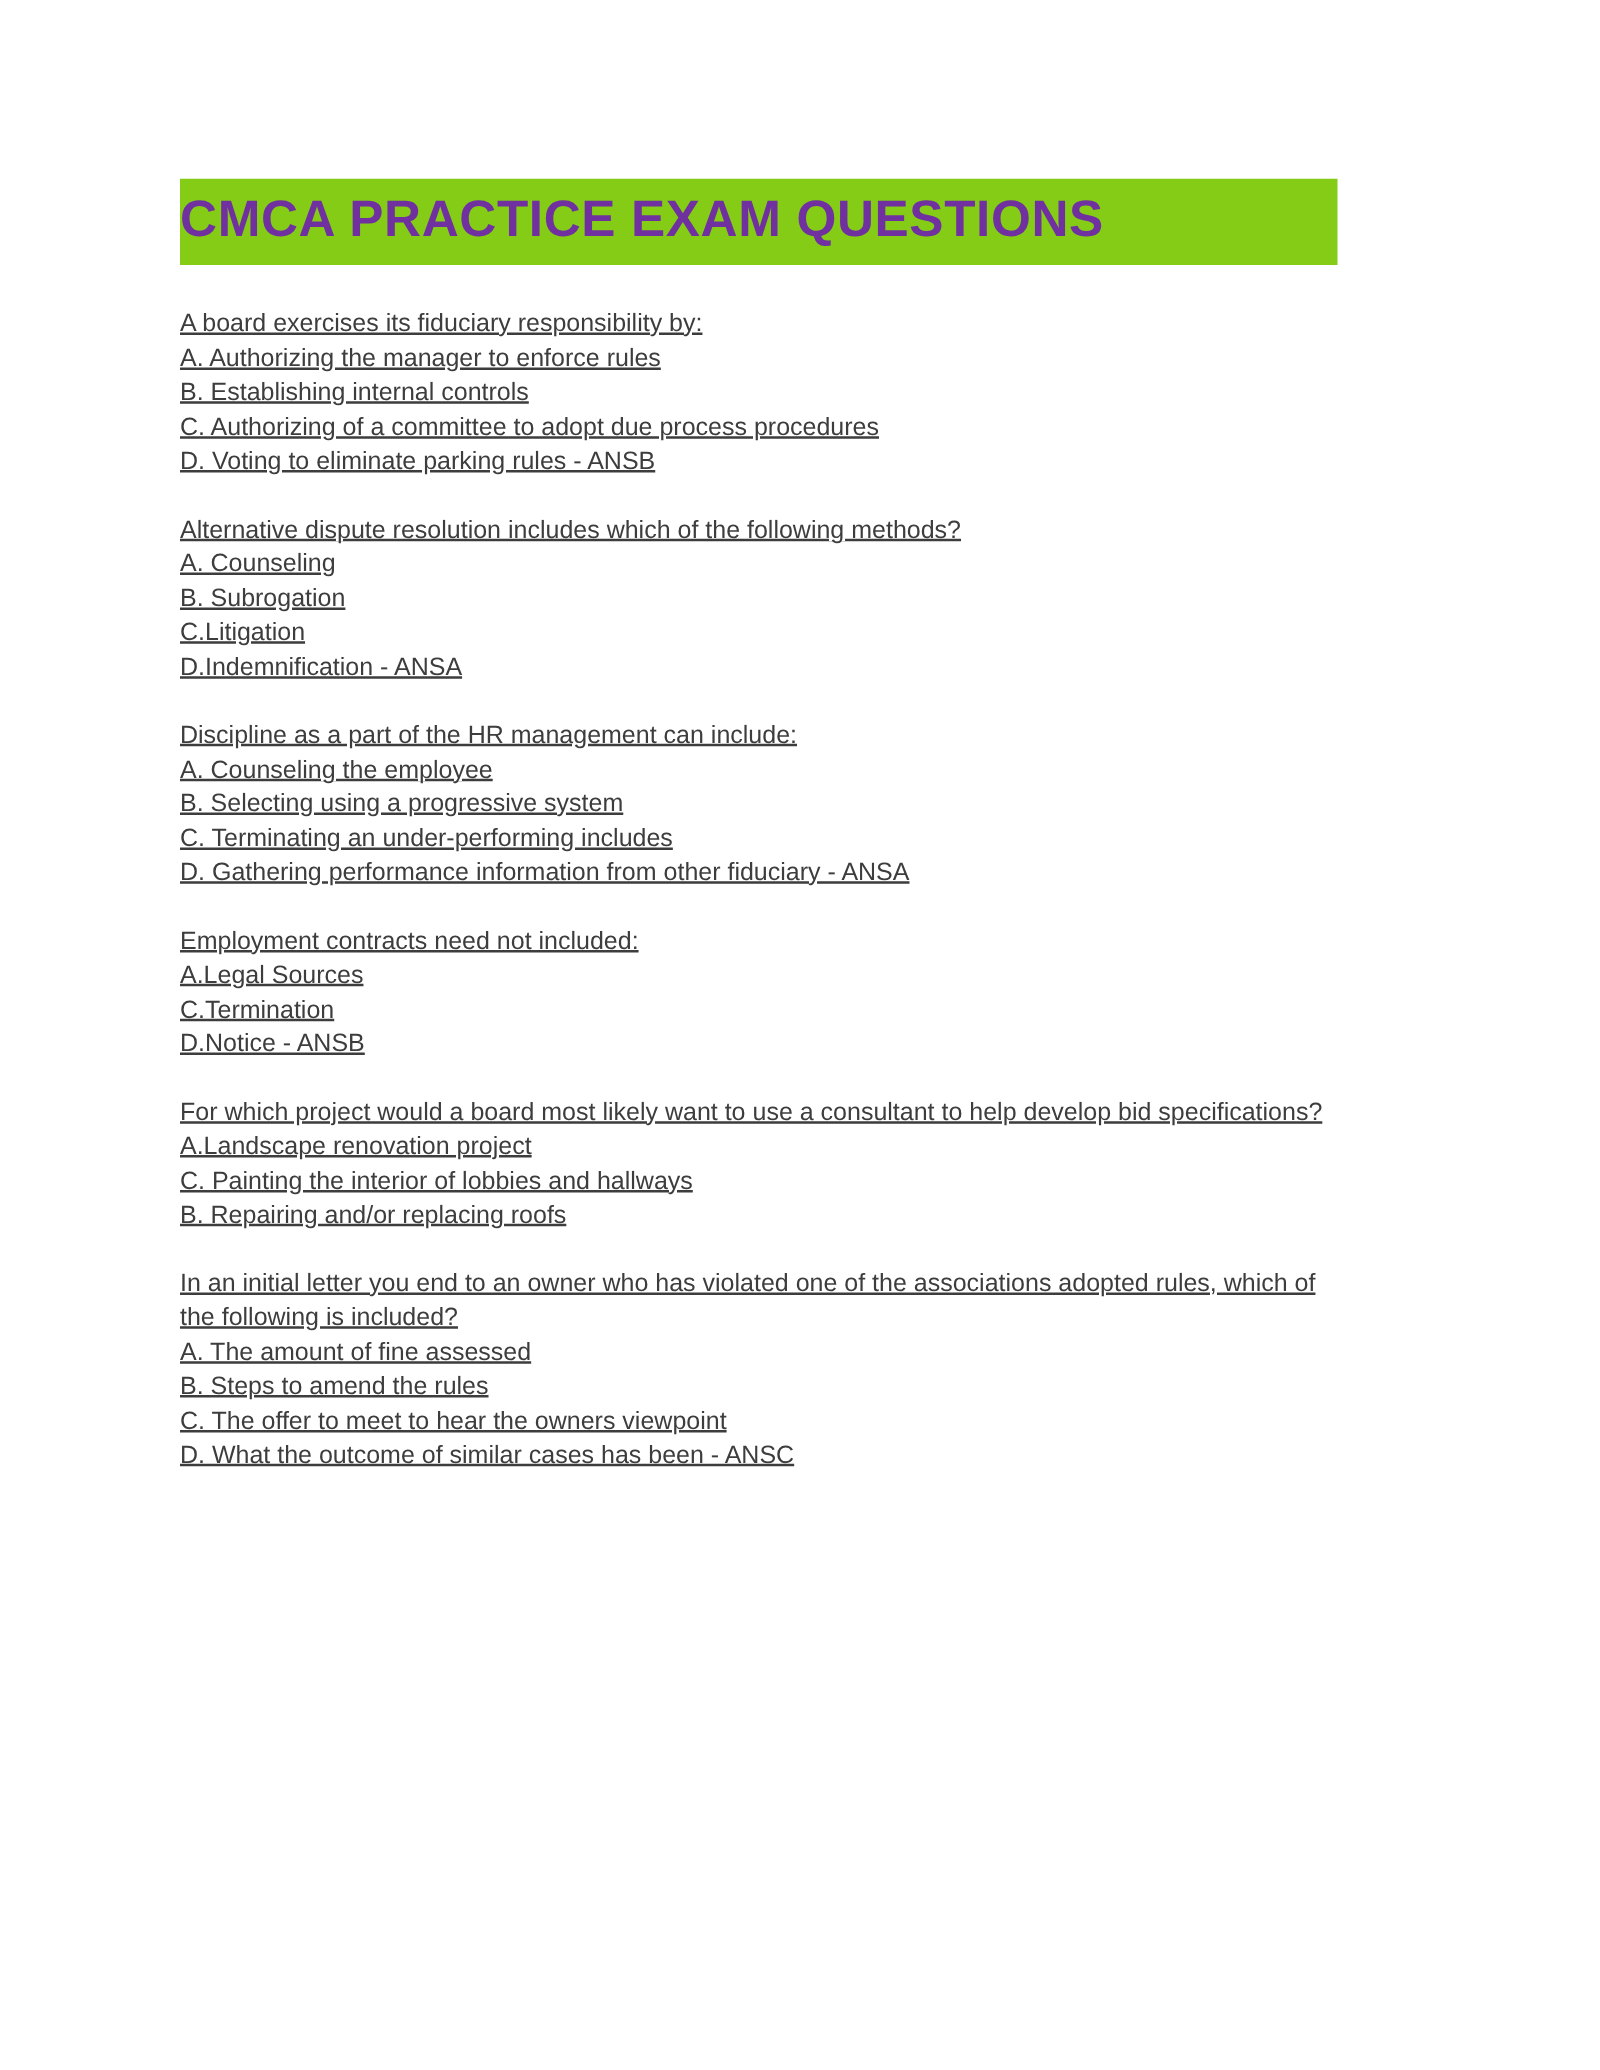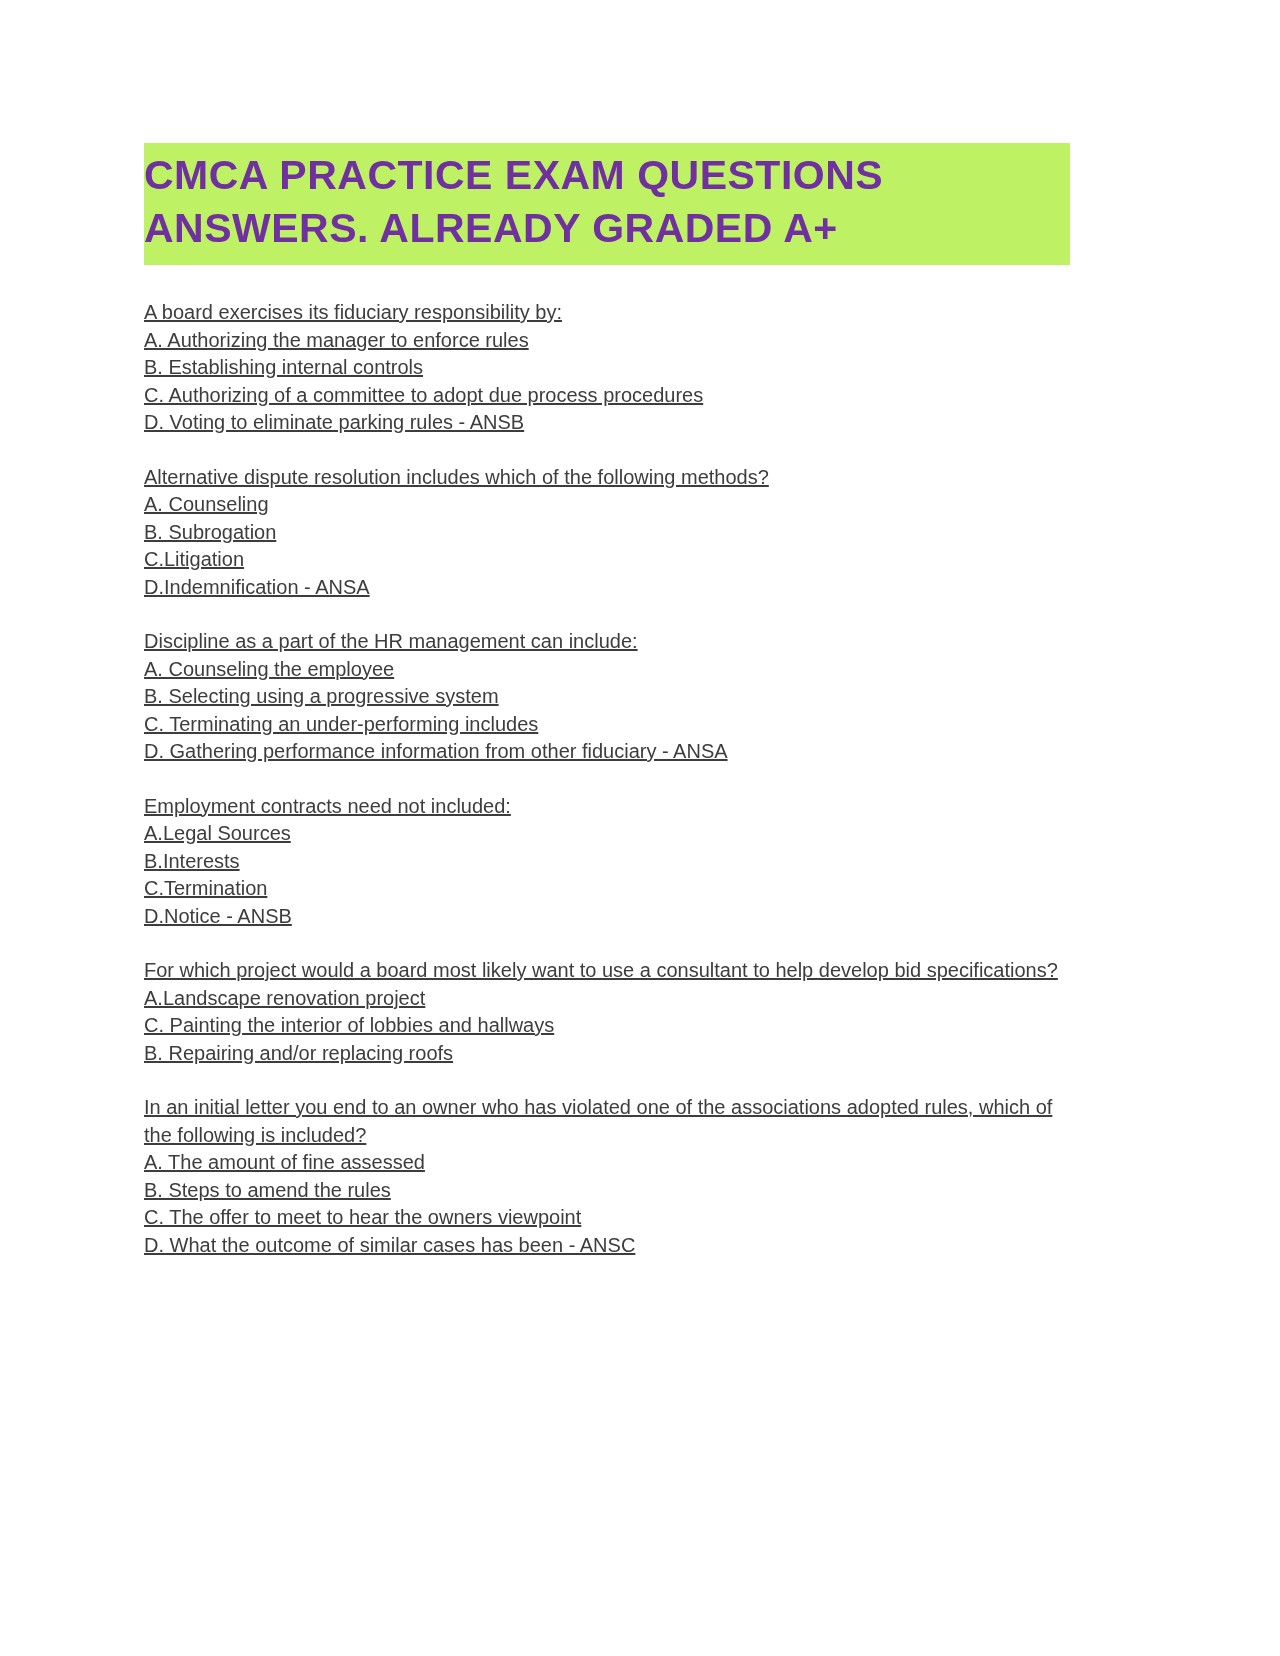--- a/index.html
+++ b/index.html
@@ -12,21 +12,21 @@
     min-height: 1656px;
     font-family: "Liberation Sans", "DejaVu Sans", sans-serif;
     color: #3d3d3d;
   }
   .page {
     width: 926px;
     margin: 0 auto 0 144px;
     padding-top: 143px;
   }
   .title-block {
-    background: #bef264;
+    background: #84cc16;
     padding: 6px 8px 10px 0;
     margin-bottom: 34px;
   }
   .title-line {
     font-size: 41px;
     font-weight: bold;
     line-height: 53px;
     color: #7030a0;
     letter-spacing: 0.5px;
   }
@@ -41,21 +41,20 @@
     color: #3d3d3d;
   }
 </style>
 </head>
 <body>
 
 <div class="page">
 
   <div class="title-block">
     <div class="title-line">CMCA PRACTICE EXAM QUESTIONS</div>
-    <div class="title-line">ANSWERS. ALREADY GRADED A+</div>
   </div>
 
   <div class="questions">
       <div class="question">
         <div class="line prompt">A board exercises its fiduciary responsibility by:</div>
         <div class="line option">A. Authorizing the manager to enforce rules</div>
         <div class="line option">B. Establishing internal controls</div>
         <div class="line option">C. Authorizing of a committee to adopt due process procedures</div>
         <div class="line option">D. Voting to eliminate parking rules - ANSB</div>
       </div>
@@ -69,21 +68,20 @@
       <div class="question">
         <div class="line prompt">Discipline as a part of the HR management can include:</div>
         <div class="line option">A. Counseling the employee</div>
         <div class="line option">B. Selecting using a progressive system</div>
         <div class="line option">C. Terminating an under-performing includes</div>
         <div class="line option">D. Gathering performance information from other fiduciary - ANSA</div>
       </div>
       <div class="question">
         <div class="line prompt">Employment contracts need not included:</div>
         <div class="line option">A.Legal Sources</div>
-        <div class="line option">B.Interests</div>
         <div class="line option">C.Termination</div>
         <div class="line option">D.Notice - ANSB</div>
       </div>
       <div class="question">
         <div class="line prompt">For which project would a board most likely want to use a consultant to help develop bid specifications?</div>
         <div class="line option">A.Landscape renovation project</div>
         <div class="line option">C. Painting the interior of lobbies and hallways</div>
         <div class="line option">B. Repairing and/or replacing roofs</div>
       </div>
       <div class="question">

